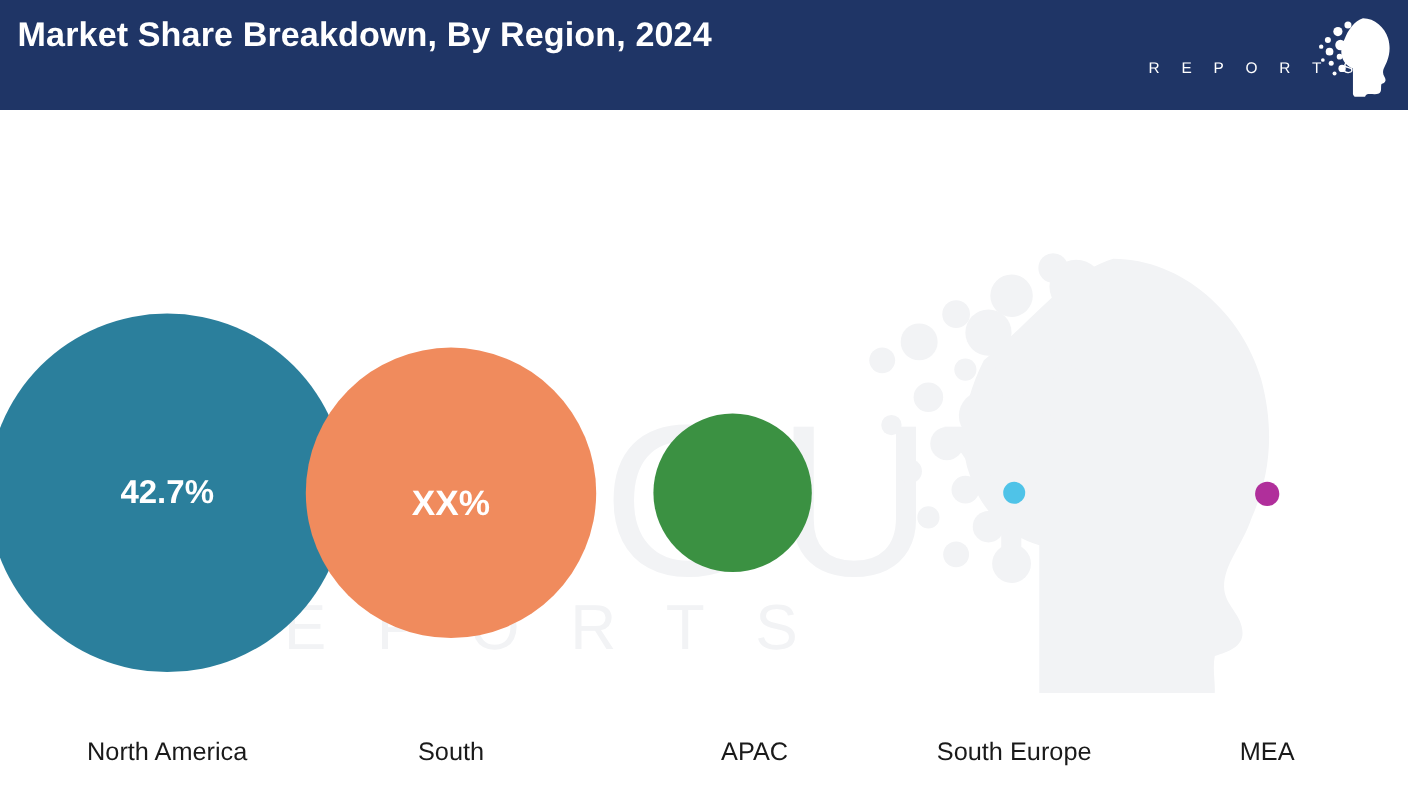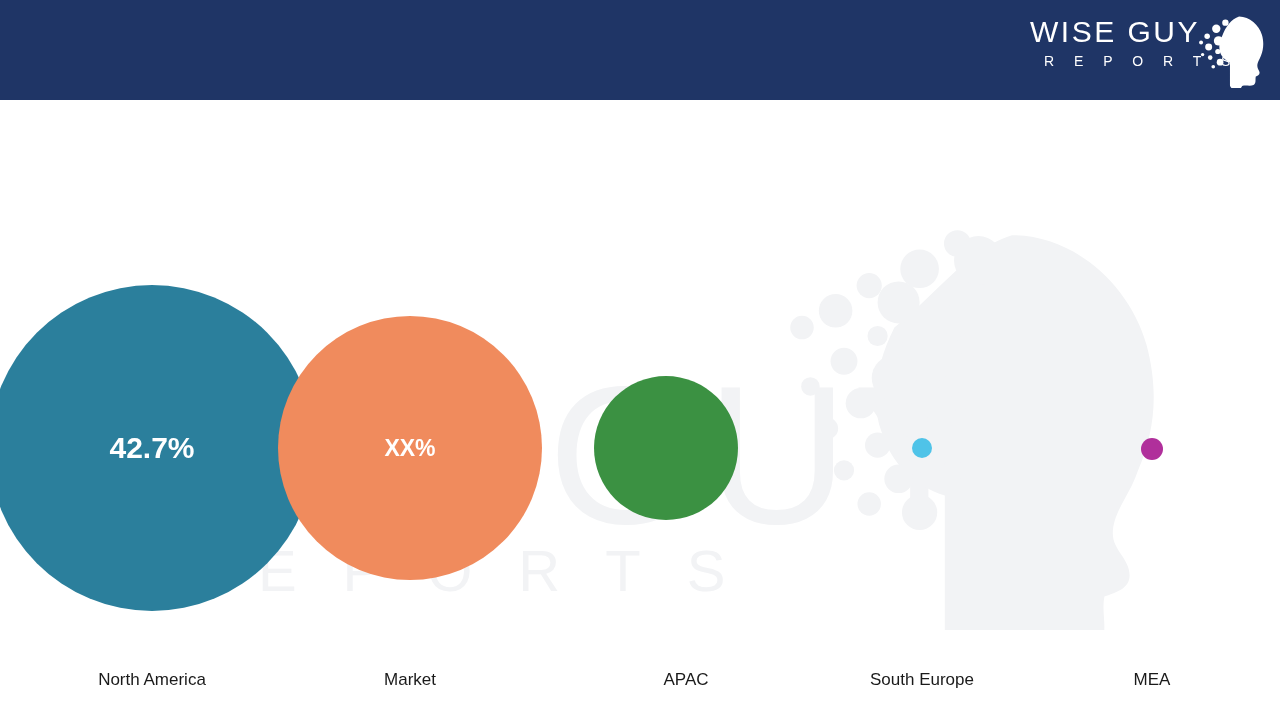--- a/index.html
+++ b/index.html
@@ -59,33 +59,33 @@
   .bubble { position:absolute; border-radius:50%; }
   .bubble-label {
     position:absolute; left:0; top:50%; width:100%;
     transform:translateY(-50%);
     text-align:center; color:#ffffff; font-weight:bold;
     white-space:nowrap;
   }
   
   .cat-label {
     position:absolute; top:570px;
-    text-align:center; font-size:17px; color:#1a1a1a;
+    text-align:center; font-size:23px; color:#1a1a1a;
     white-space:nowrap;
   }
 </style>
 </head>
 <body>
 
 <div id="page">
 
   <div id="header">
+    <div id="header-title">Market Share Breakdown, By Region, 2024</div>
 
     <div id="logo">
-      <div id="logo-wise-guy">WISE GUY</div>
       <div id="logo-reports">R E P O R T S</div>
       <svg id="logo-head" viewBox="0 0 100 100">
         <path fill="#ffffff" d="M58 6c14 0 26 11 30 24 3 10 2 19-1 27-2 6-5 9-5 14 0 4 3 6 3 9 0 3-3 4-5 5-1 4 1 9-3 11-4 2-10 0-14 1-3 1-2 6-6 7-5 1-9-3-11-7V66c-6-2-11-7-13-13-2-7-1-15 3-22C40 20 48 9 58 6z"></path>
         <circle fill="#ffffff" cx="40" cy="14" r="4.2"></circle>
         <circle fill="#ffffff" cx="28" cy="22" r="5.5"></circle>
         <circle fill="#ffffff" cx="44" cy="28" r="3.2"></circle>
         <circle fill="#ffffff" cx="16" cy="32" r="3.6"></circle>
         <circle fill="#ffffff" cx="31" cy="38" r="6.2"></circle>
         <circle fill="#ffffff" cx="18" cy="46" r="4.6"></circle>
         <circle fill="#ffffff" cx="8" cy="40" r="2.6"></circle>
@@ -135,28 +135,28 @@
         <circle fill="#f2f3f5" cx="26" cy="70" r="2.8"></circle>
         <circle fill="#f2f3f5" cx="38" cy="72" r="4.2"></circle>
       </svg>
     </div>
 
     <div id="bubble-layer">
         <div class="bubble" style="left: -11px; top: 185px; width: 326px; height: 326px; background: rgb(43, 127, 156);">
           <span class="bubble-label" style="font-size: 30px;">42.7%</span>
         </div>
         <div class="bubble" style="left: 278px; top: 216px; width: 264px; height: 264px; background: rgb(240, 139, 93);">
-          <span class="bubble-label" style="font-size: 23px;">XX%</span>
+          <span class="bubble-label" style="font-size: 32px; margin-top: 10px;">XX%</span>
         </div>
         <div class="bubble" style="left: 594px; top: 276px; width: 144px; height: 144px; background: rgb(59, 145, 66);"></div>
         <div class="bubble" style="left: 912px; top: 338px; width: 20px; height: 20px; background: rgb(79, 195, 232);"></div>
         <div class="bubble" style="left: 1141px; top: 338px; width: 22px; height: 22px; background: rgb(176, 47, 155);"></div>
       </div>
     <div id="label-layer">
         <div class="cat-label" style="left: 2px; width: 300px;">North America</div>
-        <div class="cat-label" style="left: 260px; width: 300px;">Market</div>
+        <div class="cat-label" style="left: 260px; width: 300px;">South</div>
         <div class="cat-label" style="left: 536px; width: 300px;">APAC</div>
         <div class="cat-label" style="left: 772px; width: 300px;">South Europe</div>
         <div class="cat-label" style="left: 1002px; width: 300px;">MEA</div>
       </div>
 
   </div>
 </div>
 
 </body></html>

